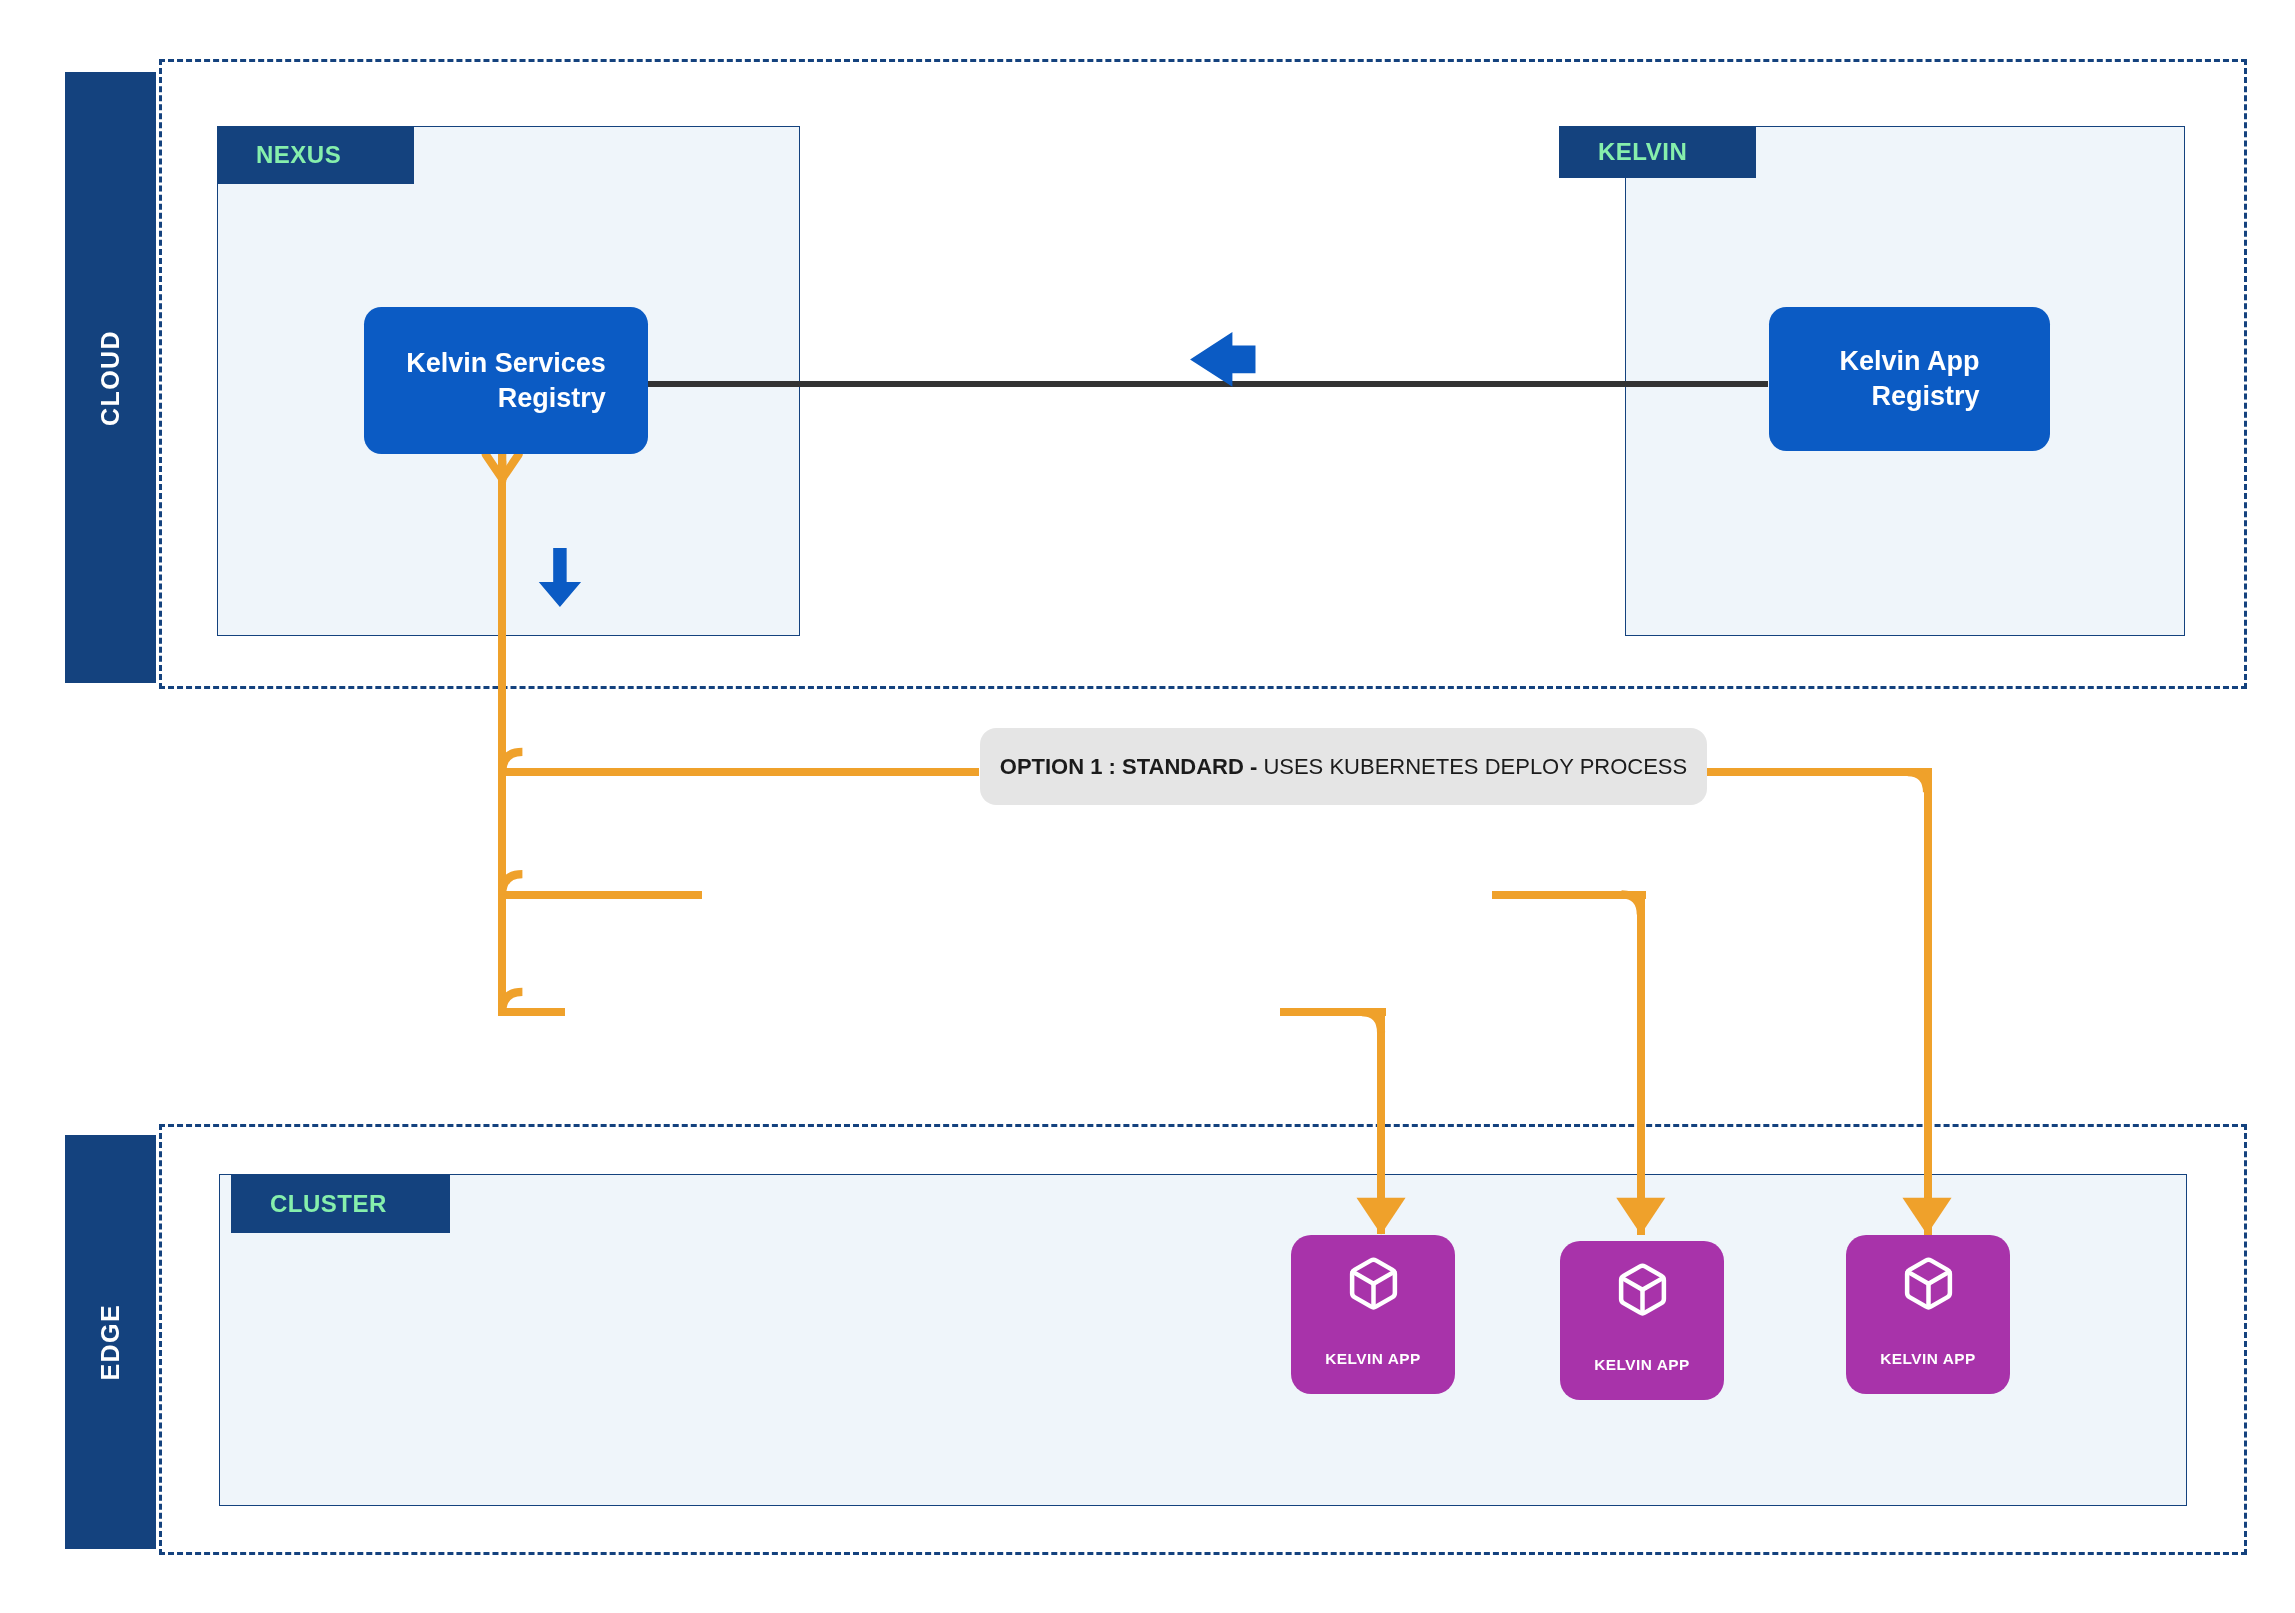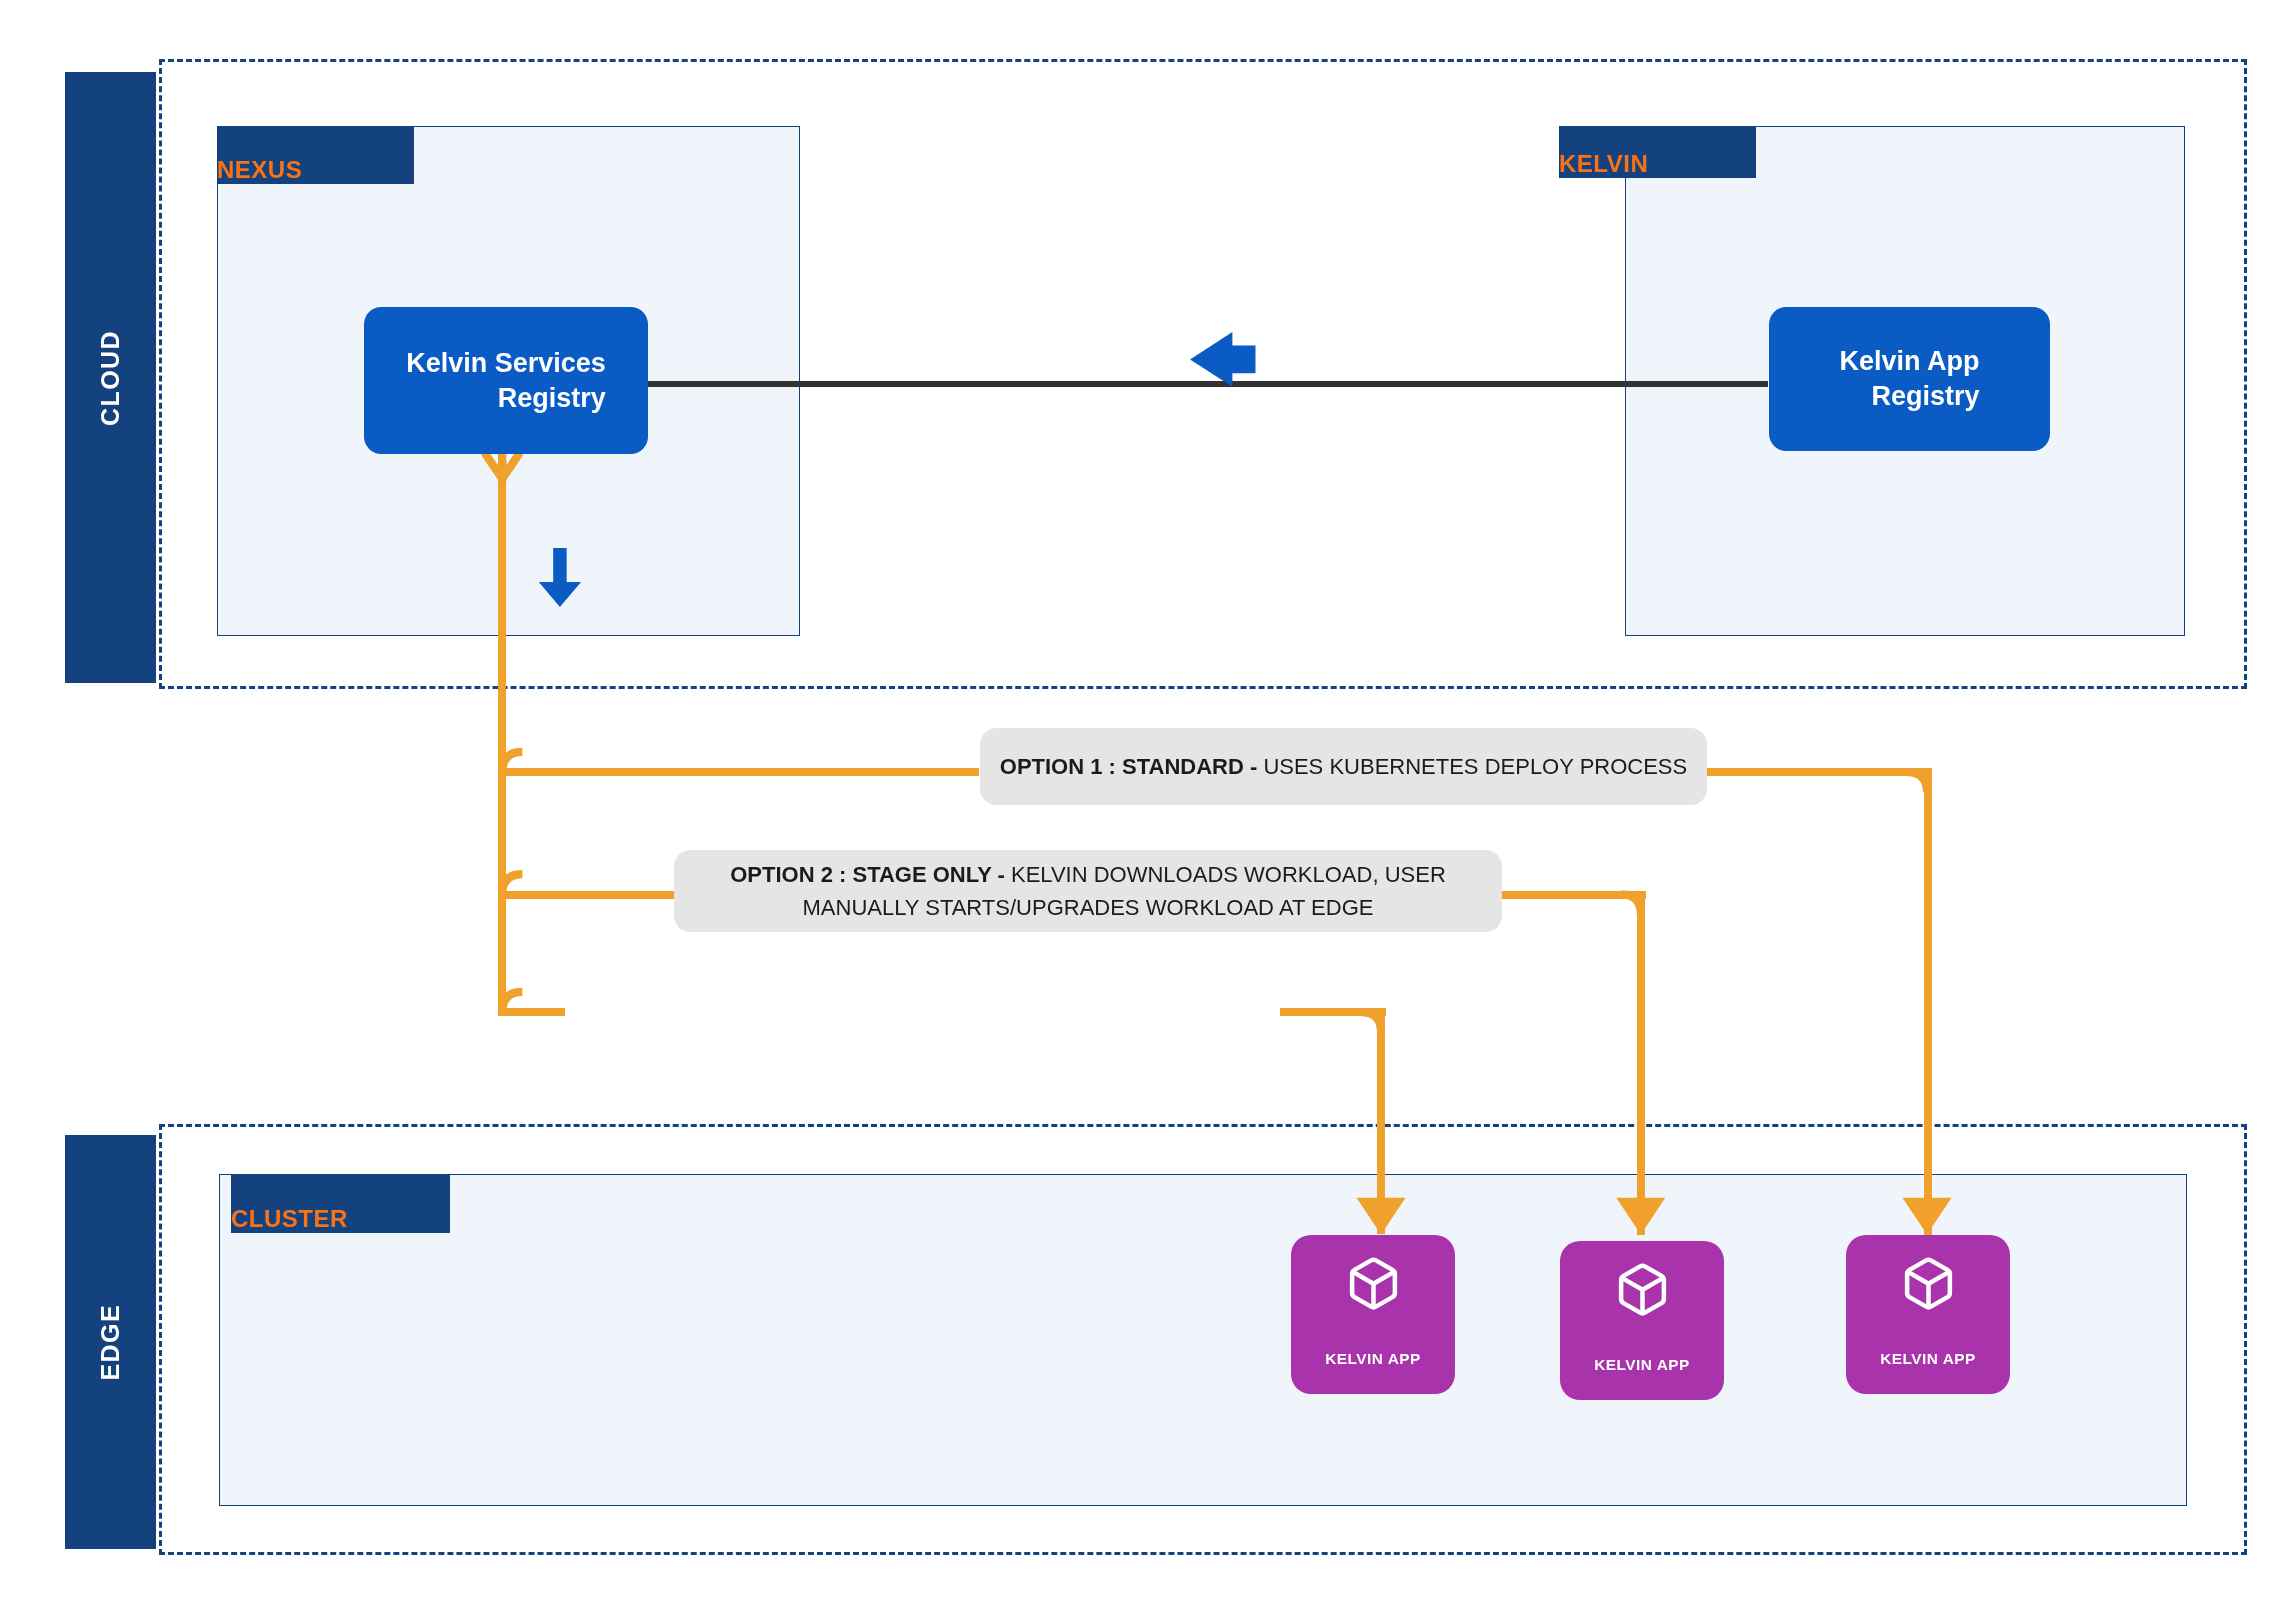--- a/index.html
+++ b/index.html
@@ -41,26 +41,27 @@
   
   .panel{
     position:absolute;
     background:#EFF5FA;
     border:1.4px solid #14427E;
     box-sizing:border-box;
   }
   .panel-label{
     position:absolute;
     background:#14427E;
-    color:#f97316;
+    color:#86efac;
     font-weight:bold;
     font-size:24px;
     letter-spacing:0.5px;
     display:flex;
-    align-items:flex-end;
+    align-items:center;
+    padding-left:39px;
     box-sizing:border-box;
     white-space:nowrap;
   }
 
   
   .registry{
     position:absolute;
     background:#0B5BC4;
     border-radius:17.3px;
     color:#ffffff;
@@ -214,25 +215,20 @@
       <polygon points="1150,1139 1150,1210 1120,1210 1164,1262 1208,1210 1178,1210 1178,1139" fill="#0B5BC4"></polygon>
     </g>
   </svg>
 
   <div class="pill" style="left:980px;top:728px;width:727px;height:77px;">
     <div>
       <b>OPTION 1 : STANDARD - </b><span class="desc">USES KUBERNETES DEPLOY PROCESS</span>
     </div>
   </div>
 
-  <div class="pill" style="left:674px;top:850px;width:828px;height:82px;">
-    <div>
-      <b>OPTION 2 : STAGE ONLY - </b><span class="desc">KELVIN DOWNLOADS WORKLOAD, USER MANUALLY STARTS/UPGRADES WORKLOAD AT EDGE</span>
-    </div>
-  </div>
 
 
   <div class="app" style="left:1291px;top:1235px;width:164px;height:159px;">
     <svg class="cube" viewBox="0 0 24 24">
       <path d="M21 16V8a2 2 0 0 0-1-1.73l-7-4a2 2 0 0 0-2 0l-7 4A2 2 0 0 0 3 8v8a2 2 0 0 0 1 1.73l7 4a2 2 0 0 0 2 0l7-4A2 2 0 0 0 21 16z" fill="none" stroke="#ffffff" stroke-width="1.9" stroke-linecap="round" stroke-linejoin="round"></path>
       <path d="M3.3 7.1 12 12.1l8.7-5" fill="none" stroke="#ffffff" stroke-width="1.9" stroke-linecap="round" stroke-linejoin="round"></path>
       <path d="M12 22V12.1" fill="none" stroke="#ffffff" stroke-width="1.9" stroke-linecap="round" stroke-linejoin="round"></path>
     </svg>
     <div class="app-label">KELVIN APP</div>
   </div>

